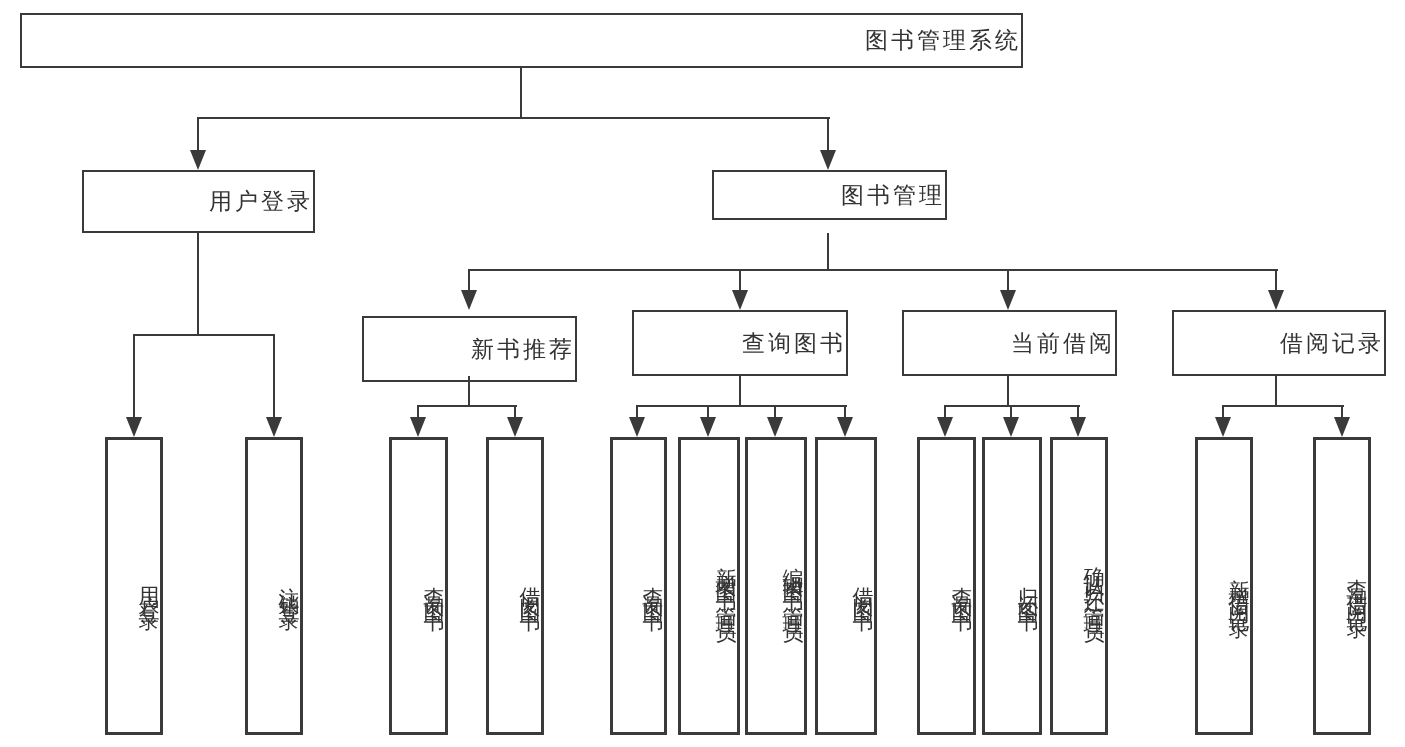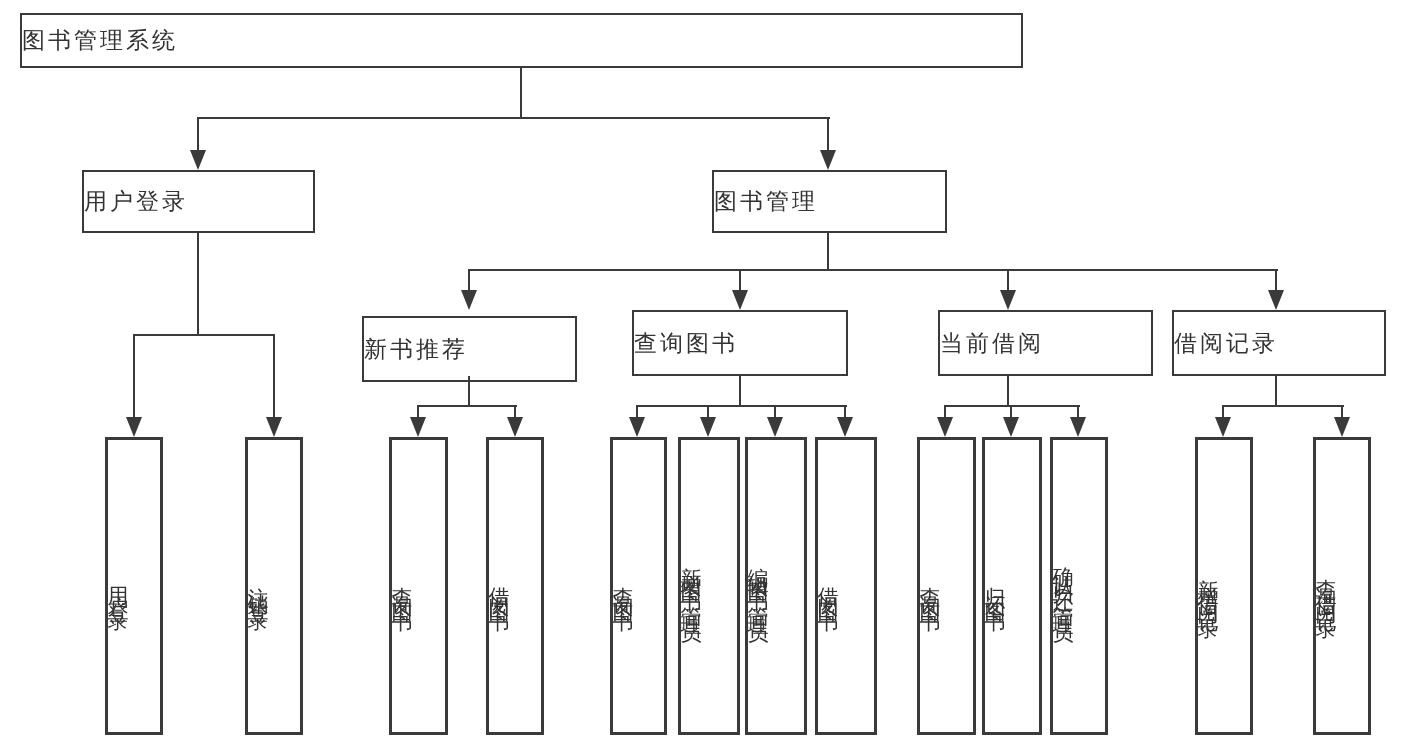--- a/index.html
+++ b/index.html
@@ -15,21 +15,21 @@
     font-family: "Liberation Sans", "DejaVu Sans", sans-serif;
     overflow: hidden;
   }
   .box {
     position: absolute;
     box-sizing: border-box;
     background: #ffffff;
     border: 2px solid var(--line, #3a3a3a);
     display: flex;
     align-items: center;
-    justify-content: flex-start;
+    justify-content: flex-end;
     color: var(--text, #333333);
   }
   .hbox {
     font-size: 23px;
     letter-spacing: 3px;
   }
   .vbox {
     border-width: 3px;
   }
   .vbox .vtext {
@@ -74,21 +74,21 @@
   <div class="line" style="left:520px;top:68px;width:2px;height:51px"></div>
   <div class="line" style="left:197px;top:117px;width:633px;height:2px"></div>
   <div class="line" style="left:197px;top:117px;width:2px;height:35px"></div>
   <div class="line" style="left:827px;top:117px;width:2px;height:35px"></div>
   <div class="arrow" style="left:190px;top:150px"></div>
   <div class="arrow" style="left:820px;top:150px"></div>
 
   <div class="box hbox" style="left:82px;top:170px;width:233px;height:63px">
     <span>用户登录</span>
   </div>
-  <div class="box hbox" style="left:712px;top:170px;width:235px;height:63px">
+  <div class="box hbox" style="left:712px;top:170px;width:235px;height:50px">
     <span>图书管理</span>
   </div>
 
   <div class="line" style="left:197px;top:233px;width:2px;height:103px"></div>
   <div class="line" style="left:133px;top:334px;width:142px;height:2px"></div>
   <div class="line" style="left:133px;top:334px;width:2px;height:85px"></div>
   <div class="line" style="left:273px;top:334px;width:2px;height:85px"></div>
   <div class="arrow" style="left:126px;top:417px"></div>
   <div class="arrow" style="left:266px;top:417px"></div>
 
@@ -102,21 +102,21 @@
   <div class="arrow" style="left:732px;top:290px"></div>
   <div class="arrow" style="left:1000px;top:290px"></div>
   <div class="arrow" style="left:1268px;top:290px"></div>
 
   <div class="box hbox" style="left:362px;top:316px;width:215px;height:66px">
     <span>新书推荐</span>
   </div>
   <div class="box hbox" style="left:632px;top:310px;width:216px;height:66px">
     <span>查询图书</span>
   </div>
-  <div class="box hbox" style="left:938px;top:310px;width:215px;height:66px">
+  <div class="box hbox" style="left:902px;top:310px;width:215px;height:66px">
     <span>当前借阅</span>
   </div>
   <div class="box hbox" style="left:1172px;top:310px;width:214px;height:66px">
     <span>借阅记录</span>
   </div>
 
   <div class="line" style="left:468px;top:376px;width:2px;height:31px"></div>
   <div class="line" style="left:417px;top:405px;width:100px;height:2px"></div>
   <div class="line" style="left:417px;top:405px;width:2px;height:14px"></div>
   <div class="line" style="left:514px;top:405px;width:2px;height:14px"></div>

